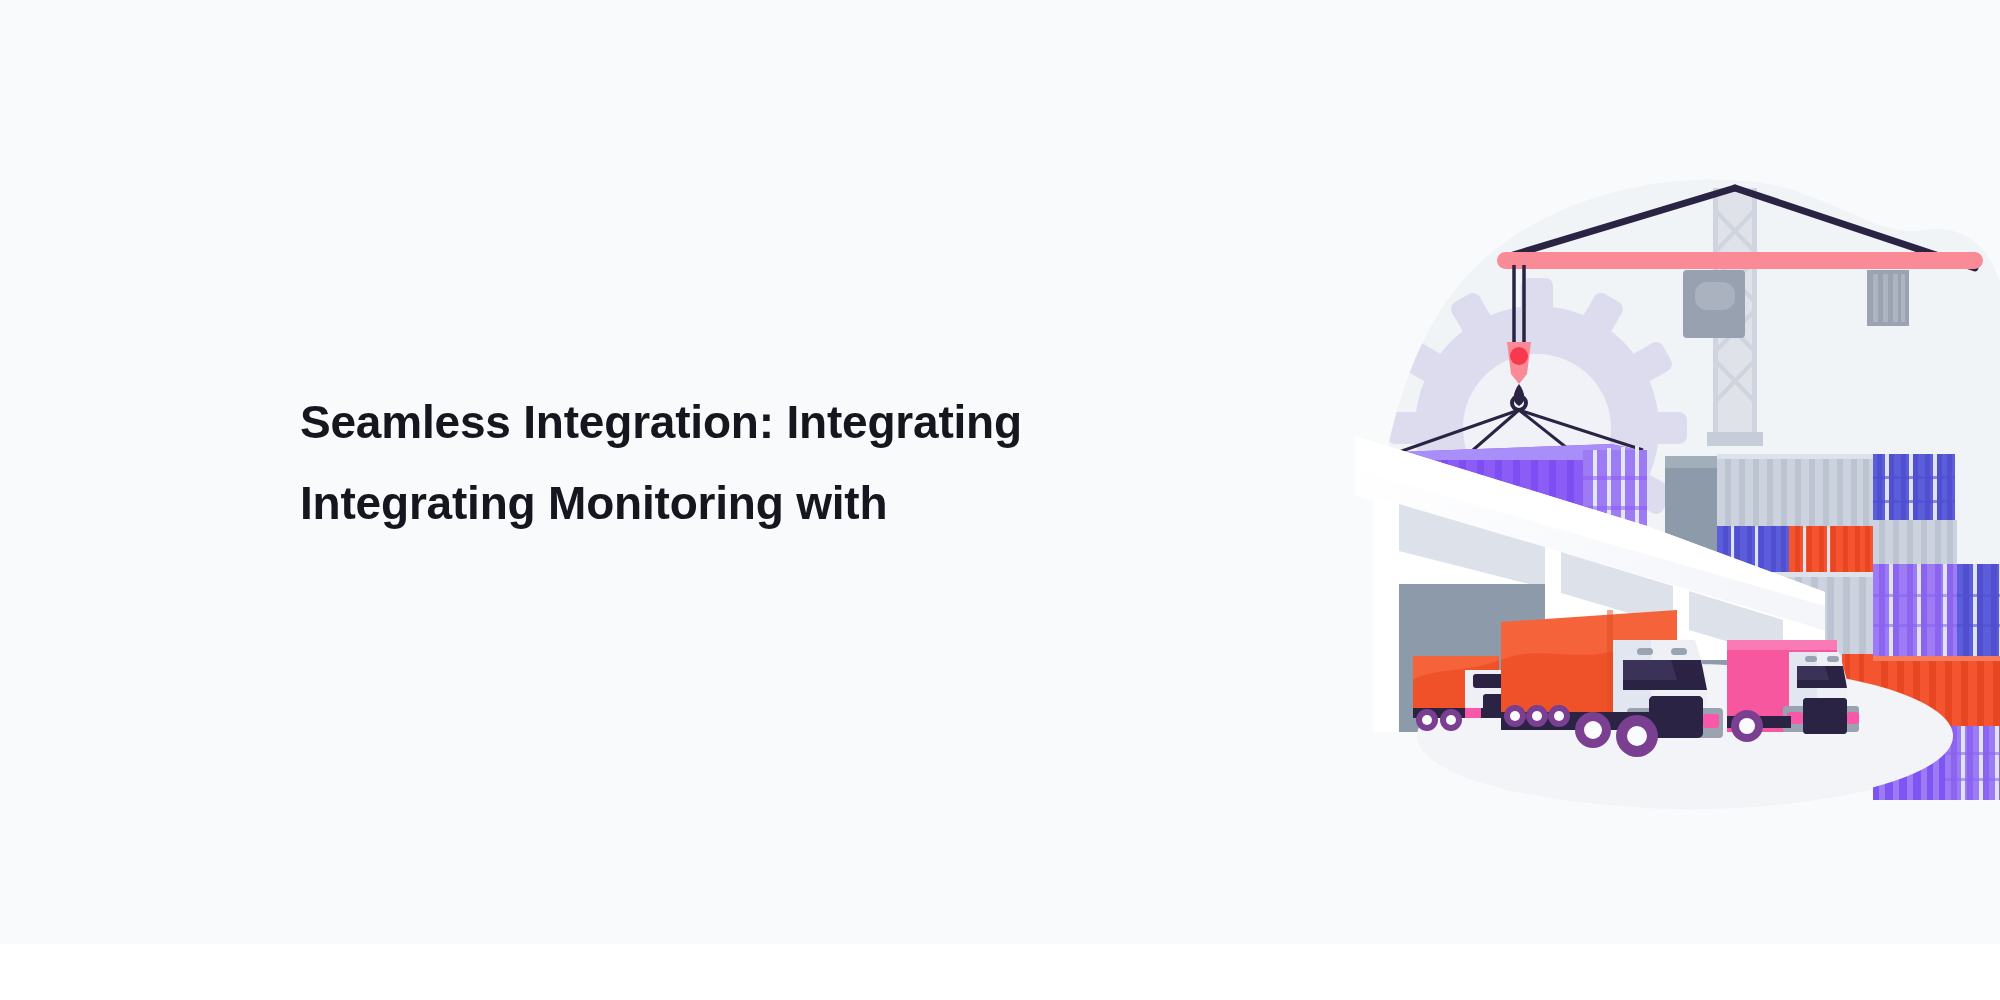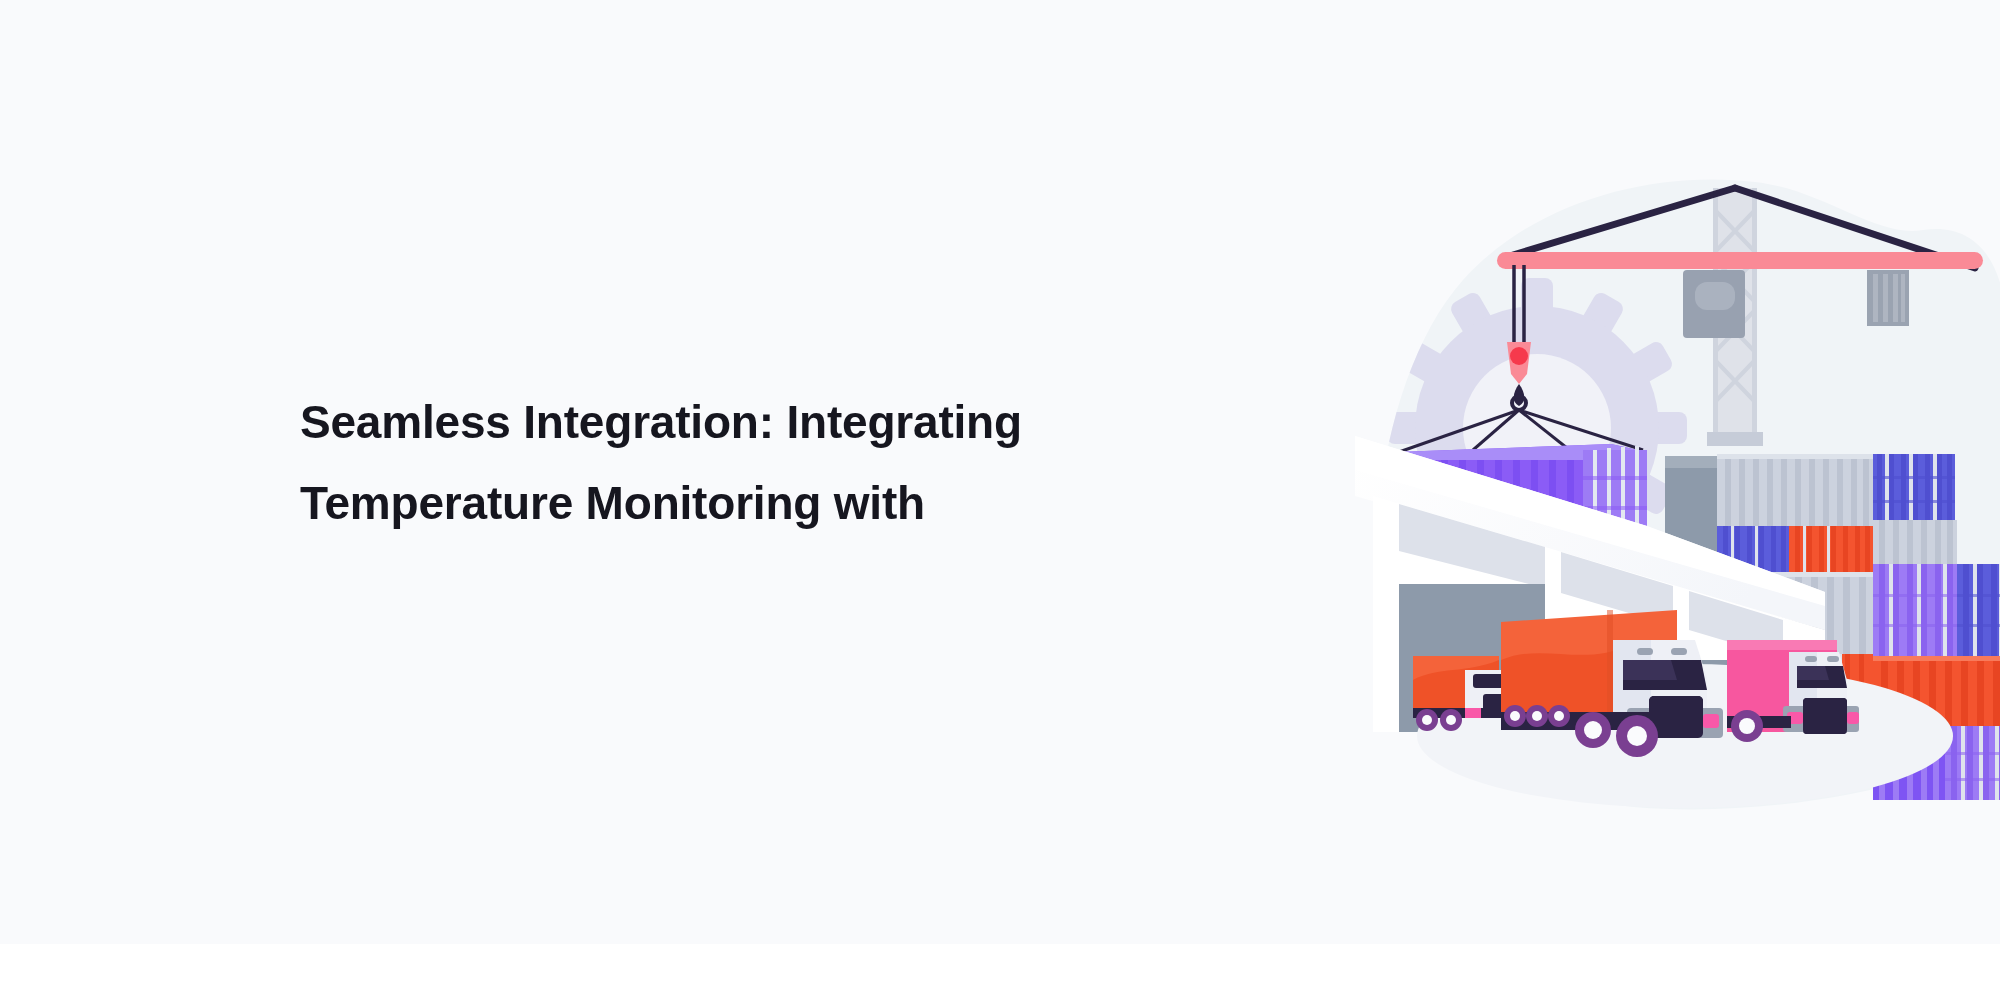--- a/index.html
+++ b/index.html
@@ -50,21 +50,21 @@
     overflow: visible;
   }
 </style>
 </head>
 <body>
 
 <div id="banner" style="background: rgb(249, 250, 252);">
 
   <div id="headline" style="color: rgb(22, 22, 31);">
     <span class="line" style="color: rgb(22, 22, 31);">Seamless Integration: Integrating</span>
-    <span class="line" style="color: rgb(22, 22, 31);">Temperature Monitoring with</span>
+    <span class="line" style="color: rgb(22, 22, 31);">Integrating Monitoring with</span>
   </div>
 
   <div id="illustration">
     <svg viewBox="0 0 660 680" xmlns="http://www.w3.org/2000/svg" role="img">
       <defs>
         <clipPath id="blobClip">
           <path d="M108 120 C180 40 300 10 400 22 C470 30 520 78 568 70
                    C620 62 650 100 652 170 L652 505
                    C652 560 620 600 560 618
                    C470 646 330 660 230 640

